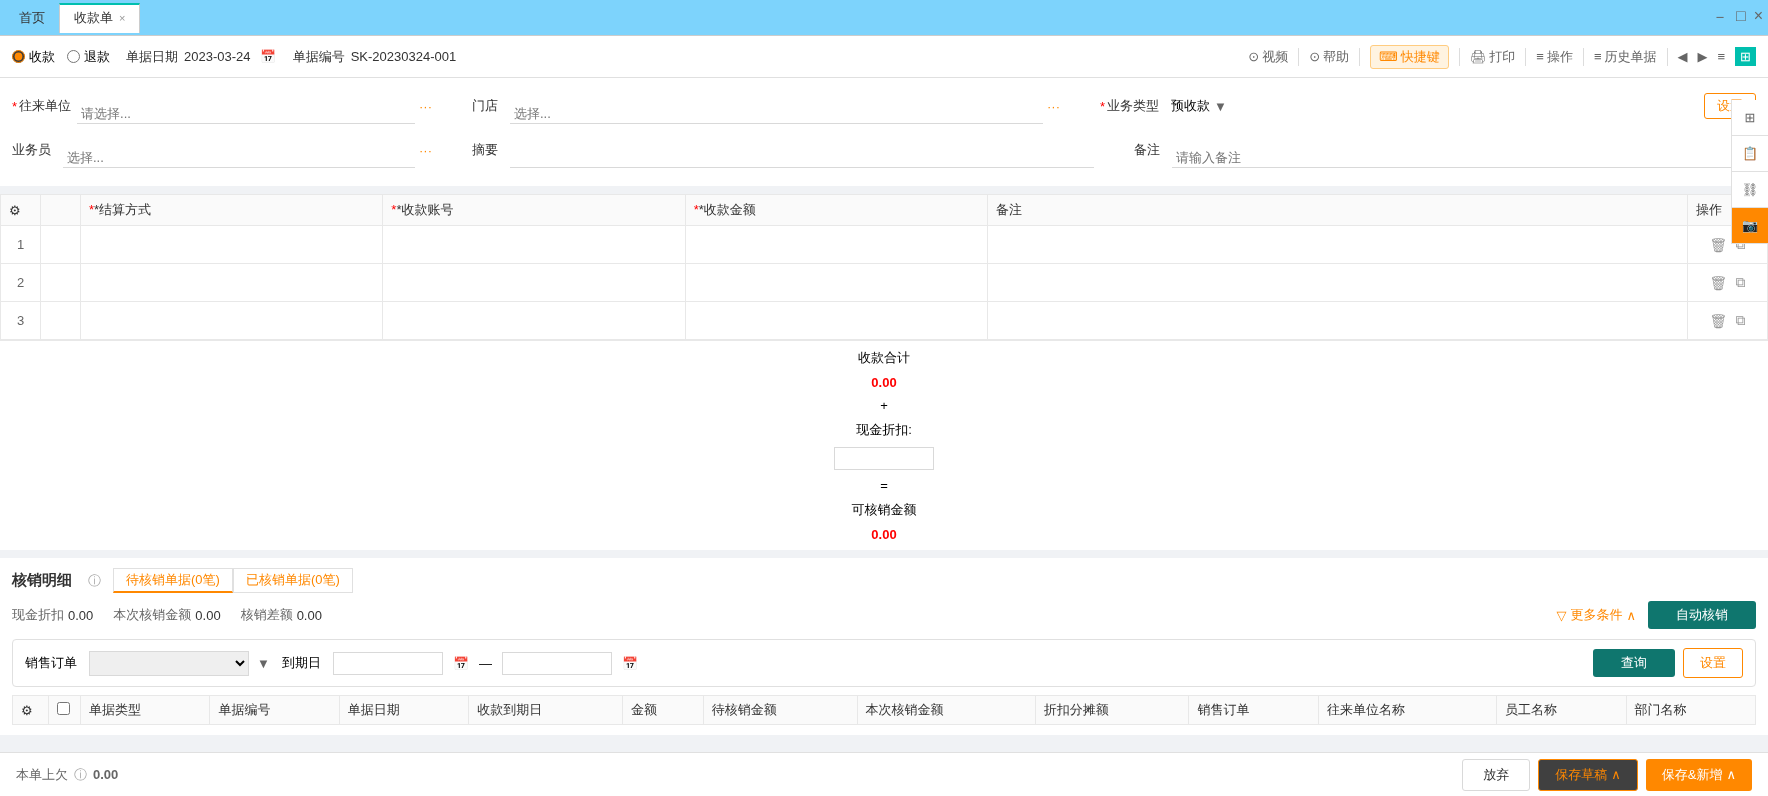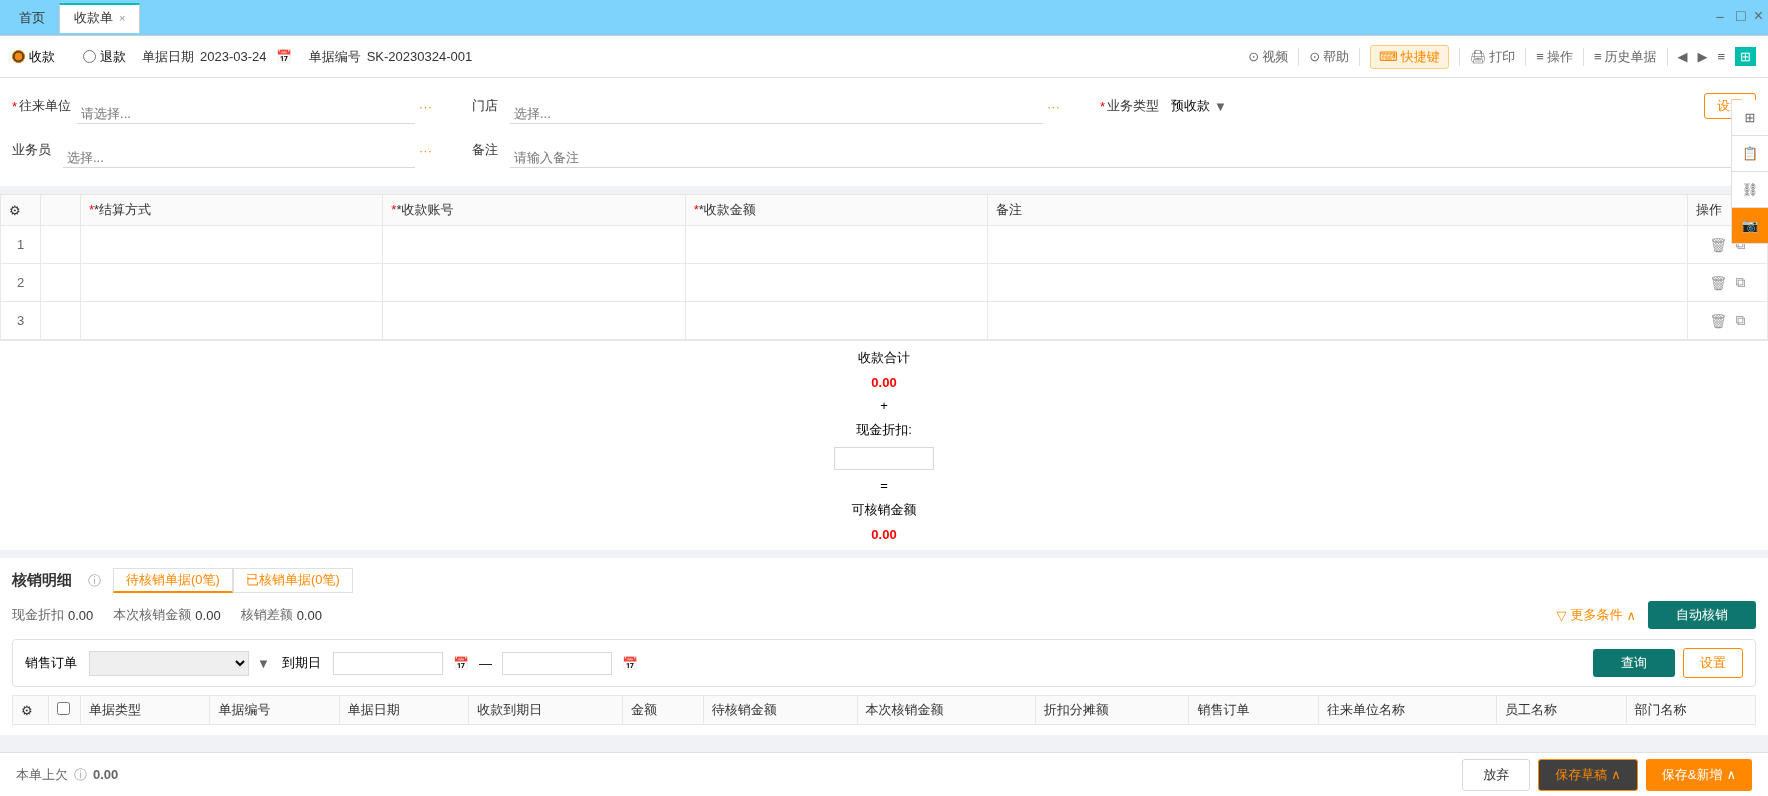--- a/index.html
+++ b/index.html
@@ -18,21 +18,21 @@
     .tab-item.active { background: #fff; border-top: 2px solid #00bfae; border-left: 1px solid #ccc; border-right: 1px solid #ccc; border-bottom: none; margin-bottom: -1px; padding-top: 4px; }
     .tab-close { color: #999; font-size: 11px; cursor: pointer; }
     .tab-bar-actions { margin-left: auto; display: flex; gap: 8px; }
     .tab-bar-actions span { cursor: pointer; color: #666; font-size: 16px; }
 
     
     .toolbar {
       background: #fff; border-bottom: 1px solid #e0e0e0; padding: 6px 12px;
       display: flex; align-items: center; gap: 16px; height: 42px;
     }
-    .radio-group { display: flex; align-items: center; gap: 28px; }
+    .radio-group { display: flex; align-items: center; gap: 12px; }
     .radio-label { display: flex; align-items: center; gap: 4px; cursor: pointer; }
     .radio-label input { accent-color: #ff8800; }
     .field-group { display: flex; align-items: center; gap: 6px; color: #333; }
     .field-group .label { color: #333; white-space: nowrap; }
     .toolbar-right { margin-left: auto; display: flex; align-items: center; gap: 10px; color: #666; }
     .toolbar-icon { display: flex; align-items: center; gap: 3px; cursor: pointer; color: #666; }
     .toolbar-icon.orange { color: #ff8800; background: #fff3e0; border: 1px solid #ffcc80; padding: 2px 8px; border-radius: 3px; }
     .divider-v { width: 1px; height: 18px; background: #ddd; }
 
     
@@ -238,20 +238,24 @@
       <span style="margin-left:6px;">预收款</span>
       <span style="margin-left:4px; cursor:pointer; color:#666;">▼</span>
     </div>
     <button class="setting-btn" style="margin-left:16px;">设置</button>
   </div>
   <div class="form-row">
     <div class="form-field" style="max-width:420px;">
       <label>业务员</label>
       <input type="text" style="width: 280px; color: rgb(153, 153, 153); margin-left: 6px;" placeholder="选择...">
       <span class="more-btn">···</span>
+    </div>
+    <div class="form-field" style="flex:1; margin-left:40px;">
+      <label>摘要</label>
+      <input type="text" style="flex: 1 1 0%; margin-left: 6px;">
     </div>
     <div class="form-field" style="flex:1; margin-left:40px;">
       <label>备注</label>
       <input type="text" style="flex: 1 1 0%; margin-left: 6px;" placeholder="请输入备注">
     </div>
   </div>
 </div>
 
 <div class="data-table-wrap">
   <table class="data-table">

